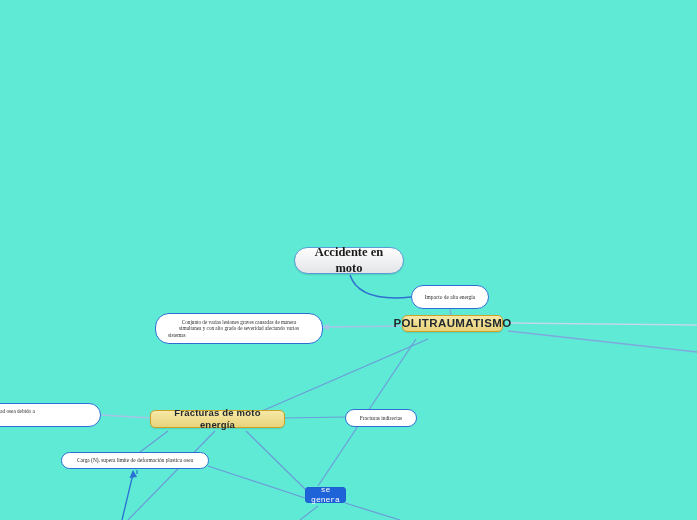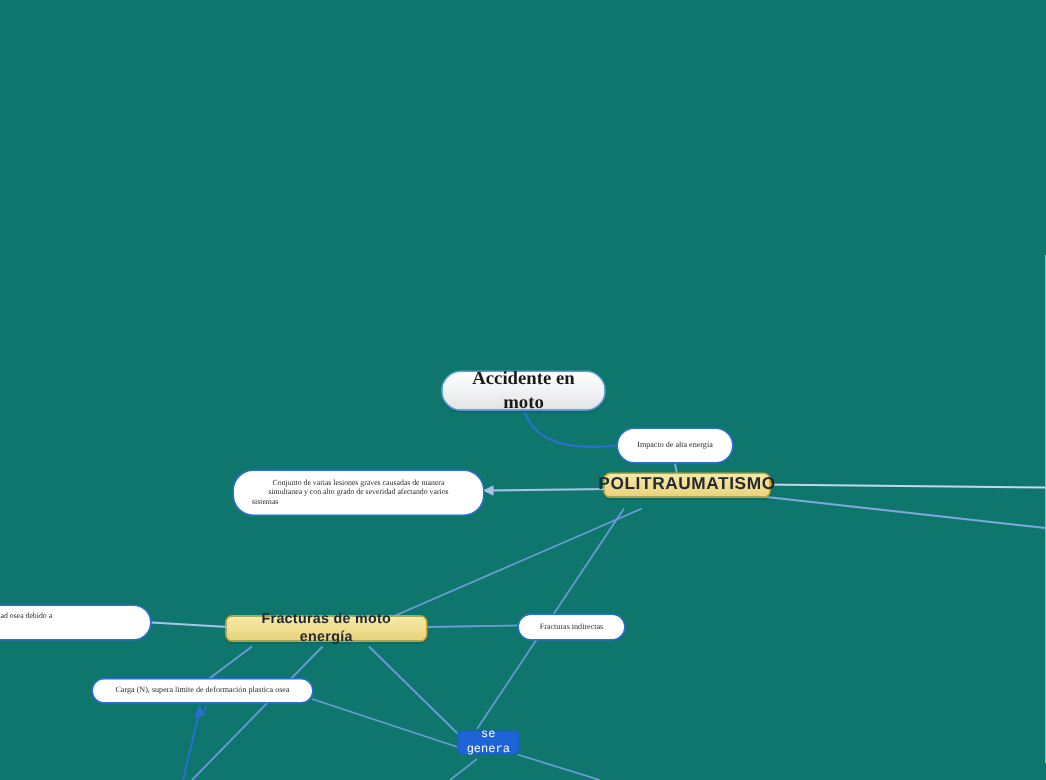--- a/index.html
+++ b/index.html
@@ -7,21 +7,21 @@
     padding: 0;
     background: #ffffff;
   }
   body {
     font-family: "Liberation Sans", sans-serif;
   }
   #canvas {
     position: relative;
     width: 697px;
     height: 520px;
-    background: #0f766e;
+    background: #5eead4;
     overflow: hidden;
   }
   #edges {
     position: absolute;
     left: 0;
     top: 0;
     width: 697px;
     height: 520px;
     pointer-events: none;
   }
@@ -136,21 +136,21 @@
   </svg>
 
   <div class="node node--root" style="left:294px; top:247px; width:110px; height:27px;">
     <span>Accidente en moto</span>
   </div>
 
   <div class="node node--detail" style="left:411px; top:285px; width:78px; height:24px;">
     <span>Impacto de alta energía</span>
   </div>
 
-  <div class="node node--topic" style="left:402px; top:315px; width:112px; height:17px;">
+  <div class="node node--topic" style="left:402px; top:315px; width:101px; height:17px;">
     <span>POLITRAUMATISMO</span>
   </div>
 
   <div class="node node--detail tiny" style="left:155px; top:313px; width:168px; height:31px; display:block; padding-top:5px;">
     <div>Conjunto de varias lesiones graves causadas de manera</div>
     <div>simultanea y con alto grado de severidad afectando varios</div>
     <div style="text-align:left; padding-left:4px;">sistemas</div>
   </div>
 
   <div class="node node--topic small" style="left:150px; top:410px; width:135px; height:18px;">

